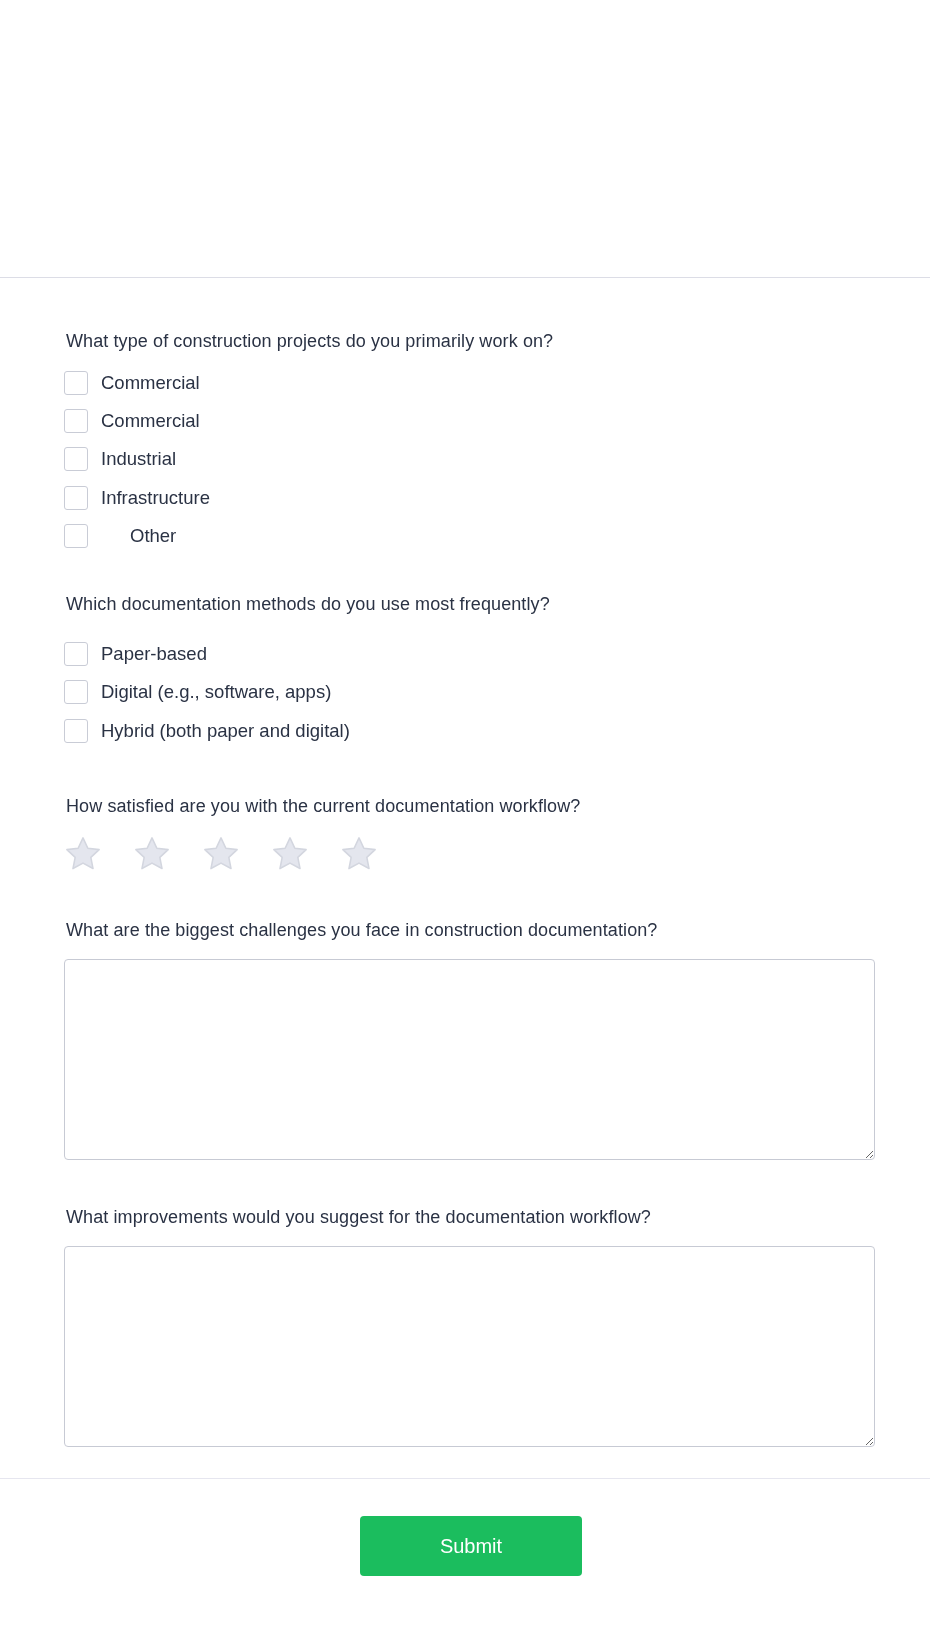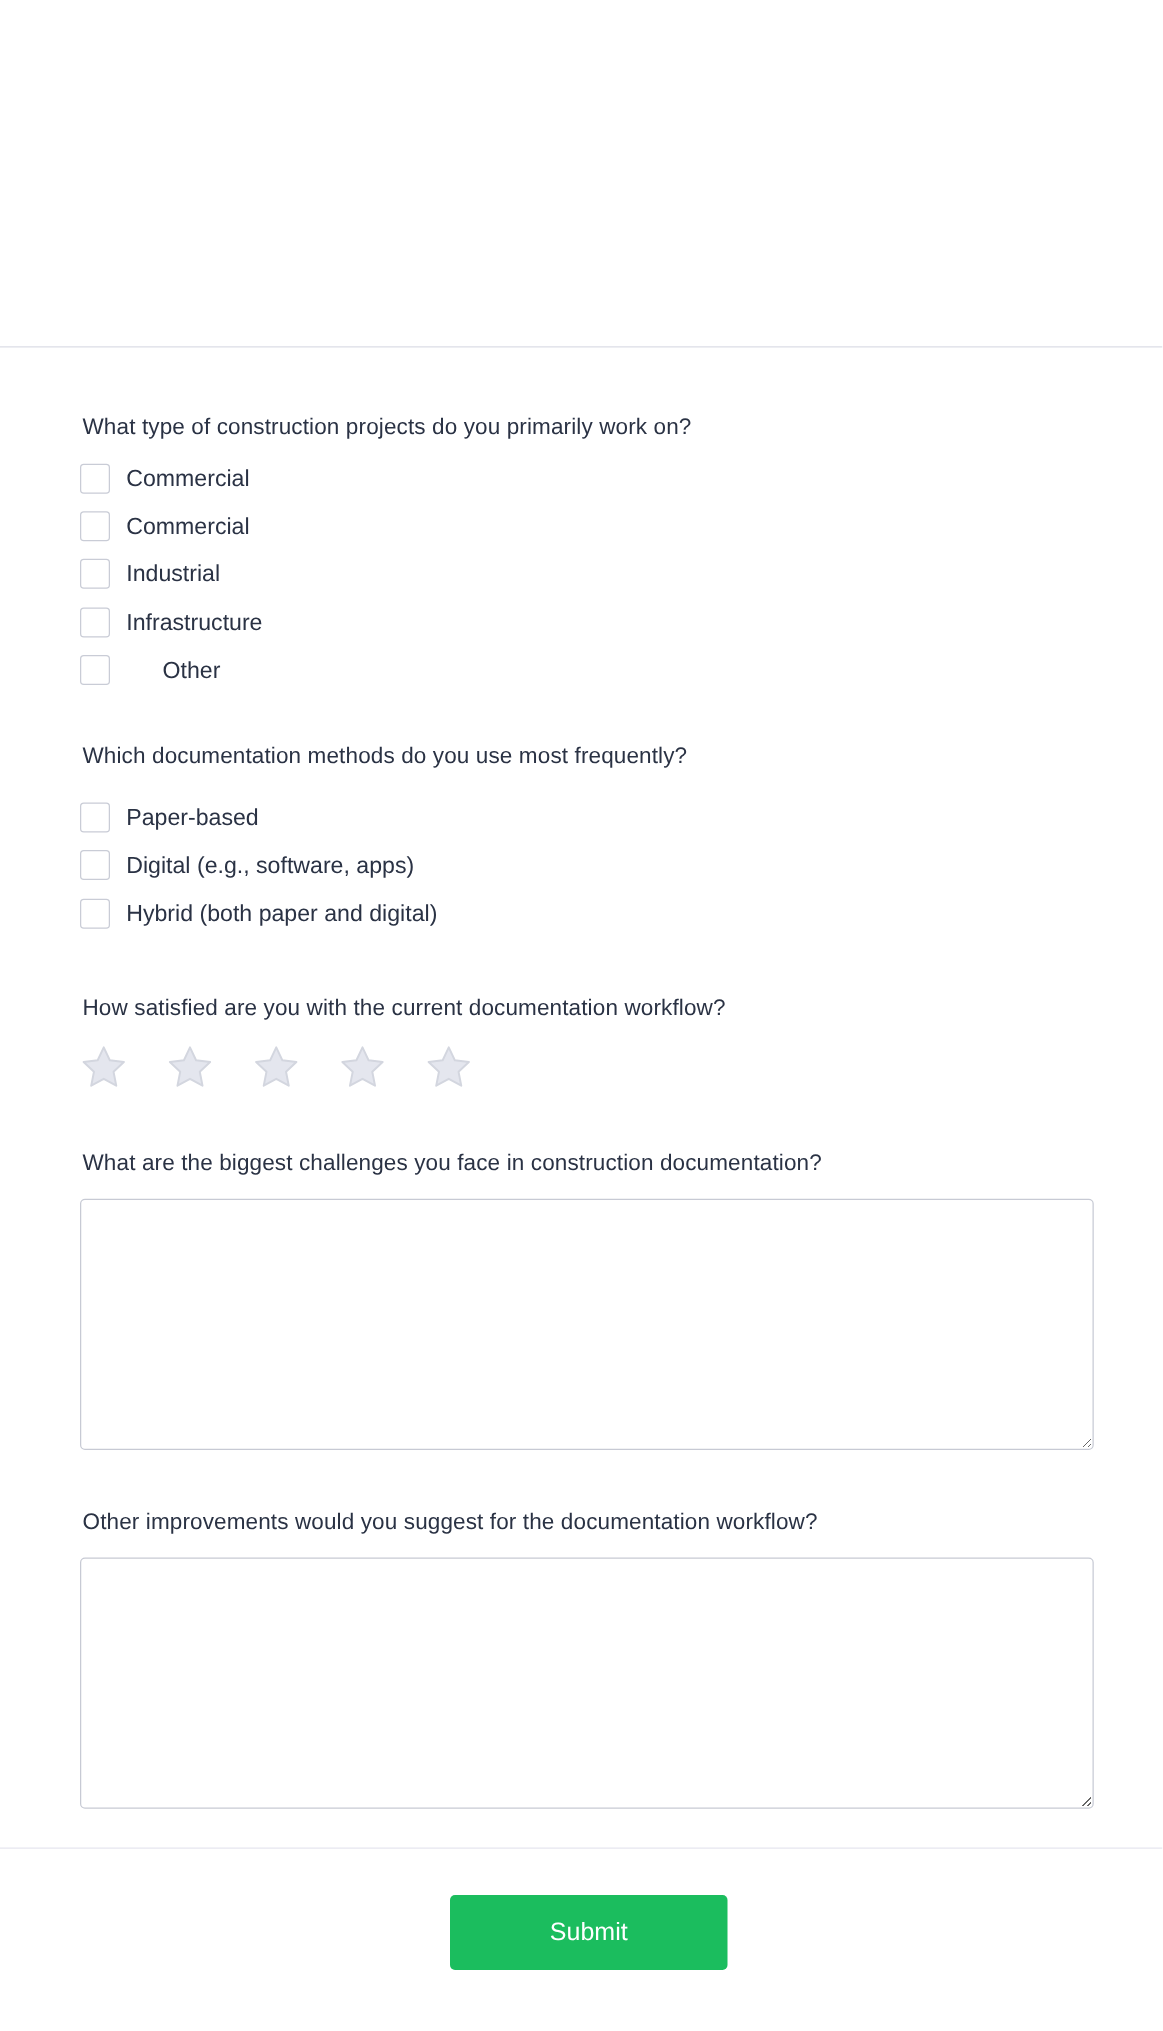--- a/index.html
+++ b/index.html
@@ -123,19 +123,19 @@
     </span>
   </div>
 </div>
 
 <div>
   <p class="q-label" style="top:918px;">What are the biggest challenges you face in construction documentation?</p>
   <textarea class="textarea" style="top: 959px;" placeholder=""></textarea>
 </div>
 
 <div>
-  <p class="q-label" style="top:1205px;">Other improvements would you suggest for the documentation workflow?</p>
+  <p class="q-label" style="top:1205px;">What improvements would you suggest for the documentation workflow?</p>
   <textarea class="textarea" style="top: 1246px;" placeholder=""></textarea>
 </div>
 
 <div class="divider" style="top:1478px; background:#e6e6ef;"></div>
 
 <button class="submit">Submit</button>
 
 </body></html>

